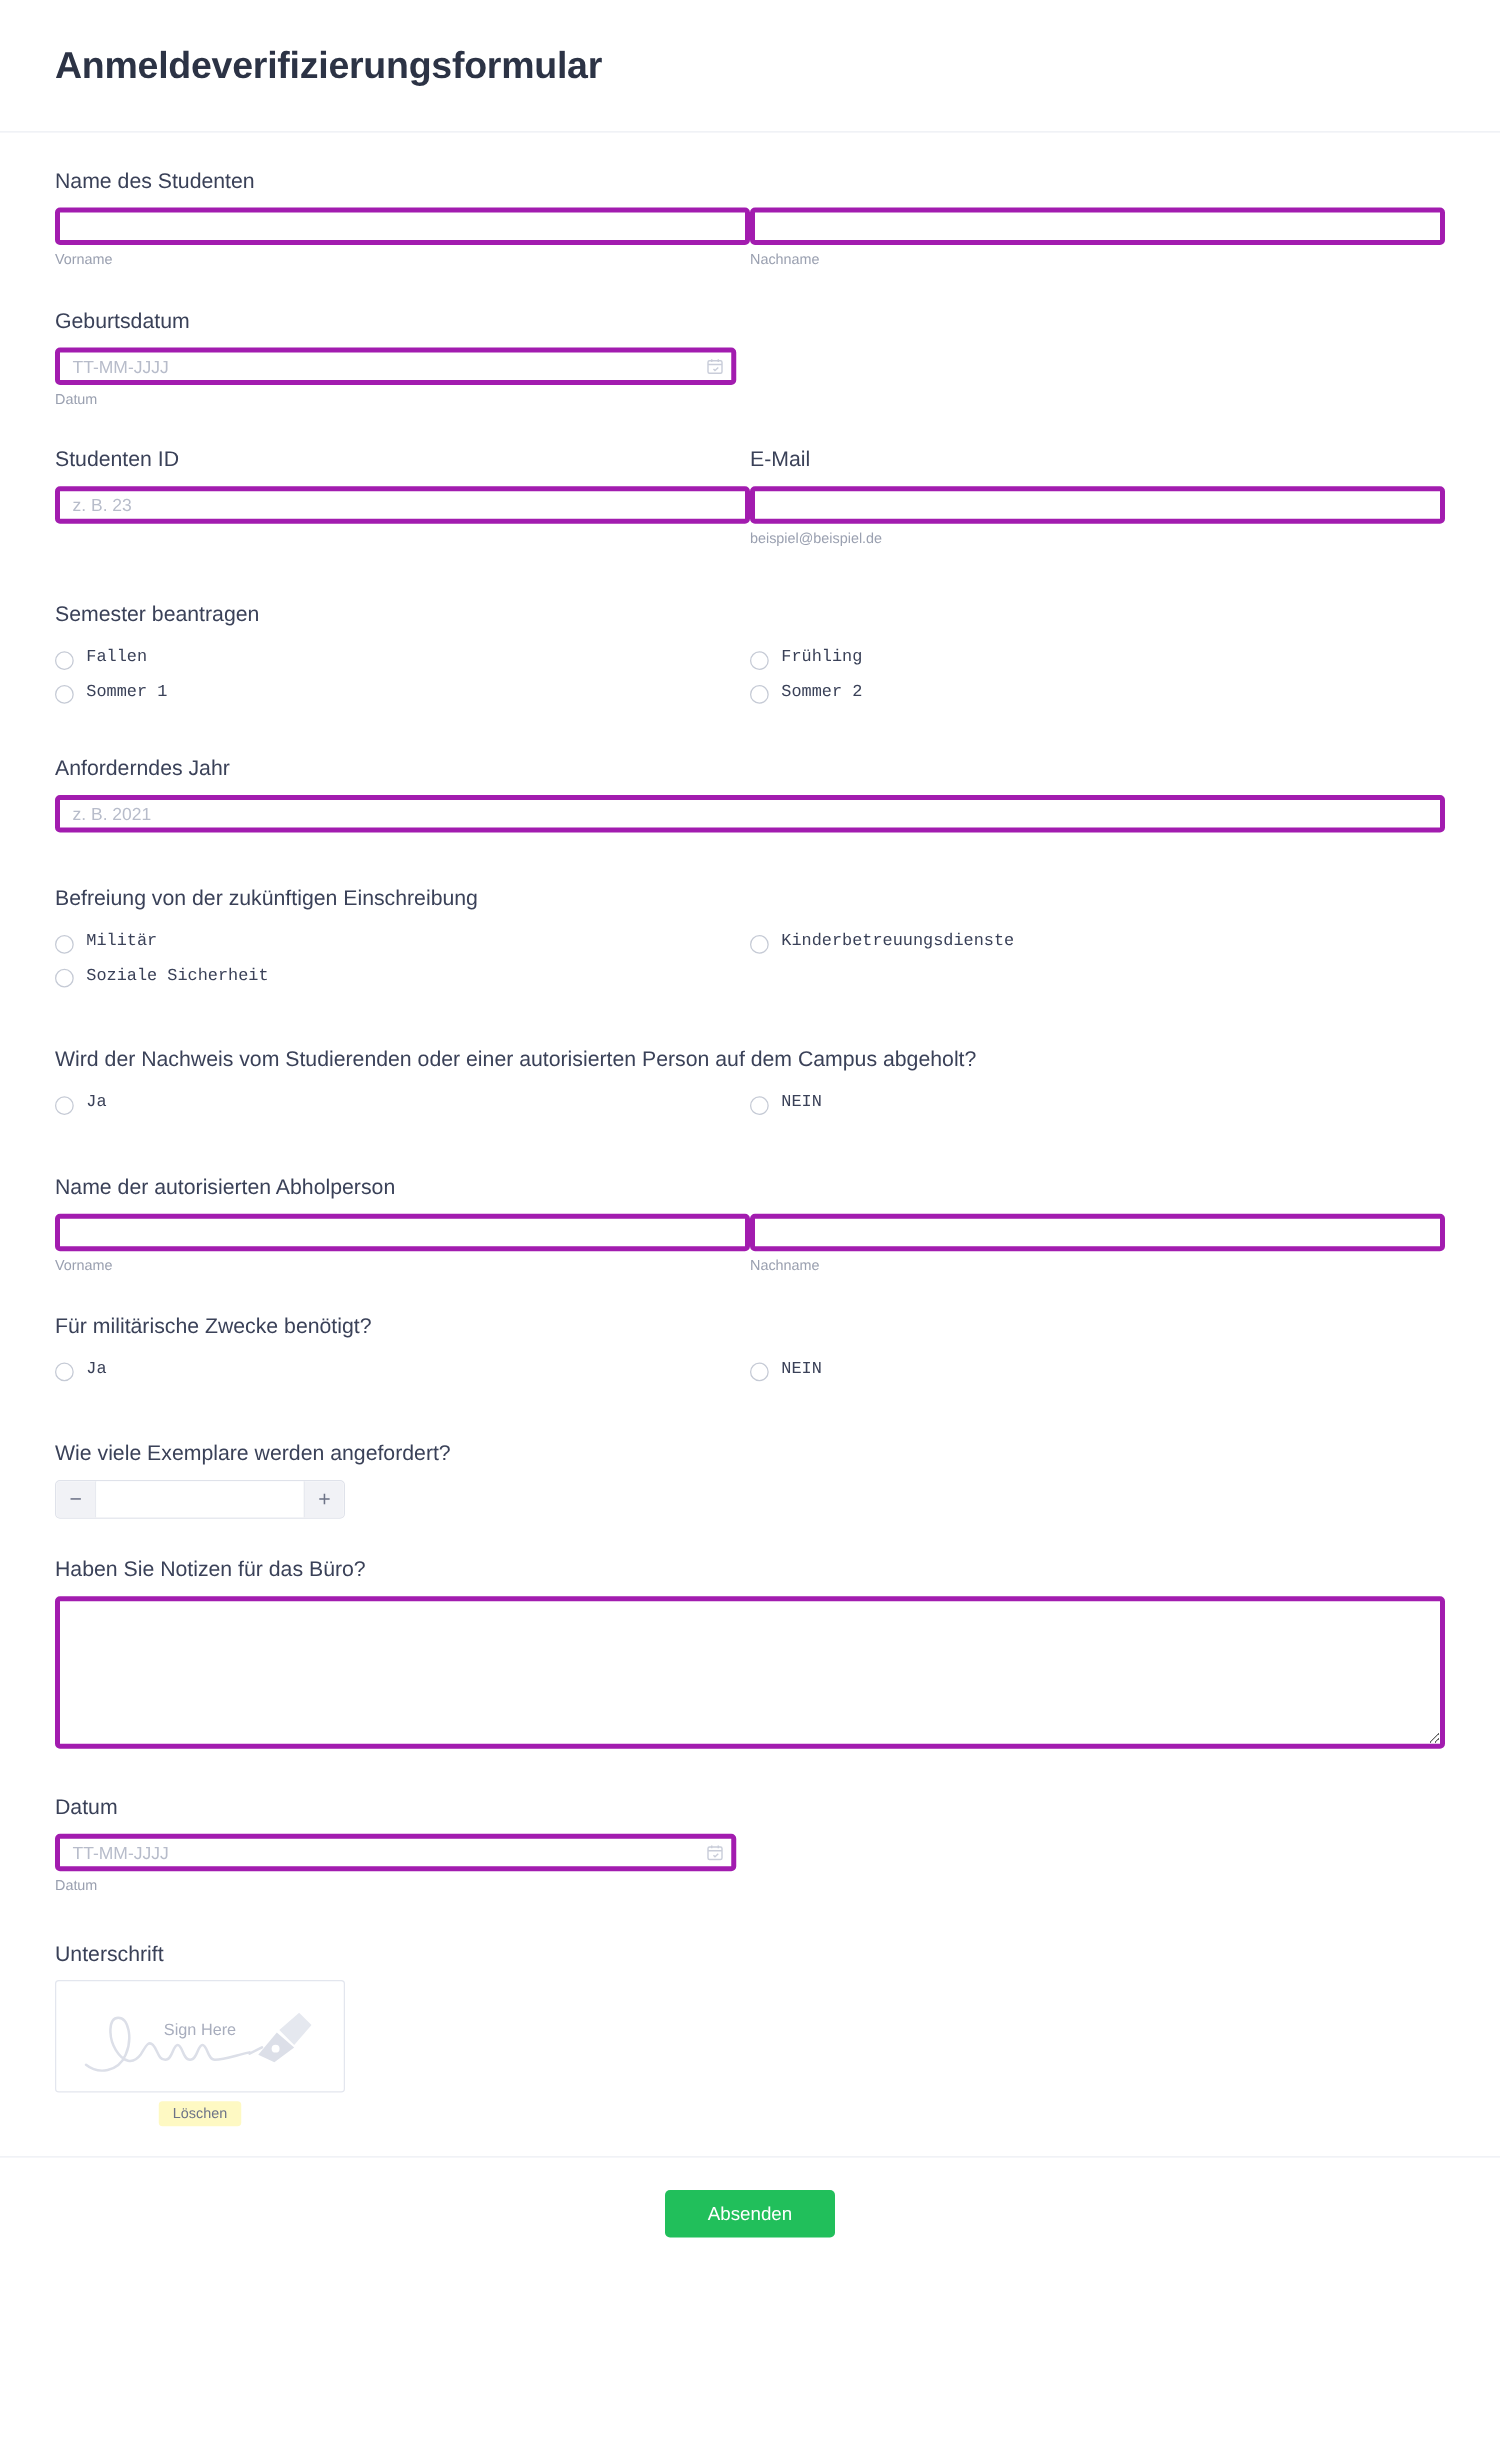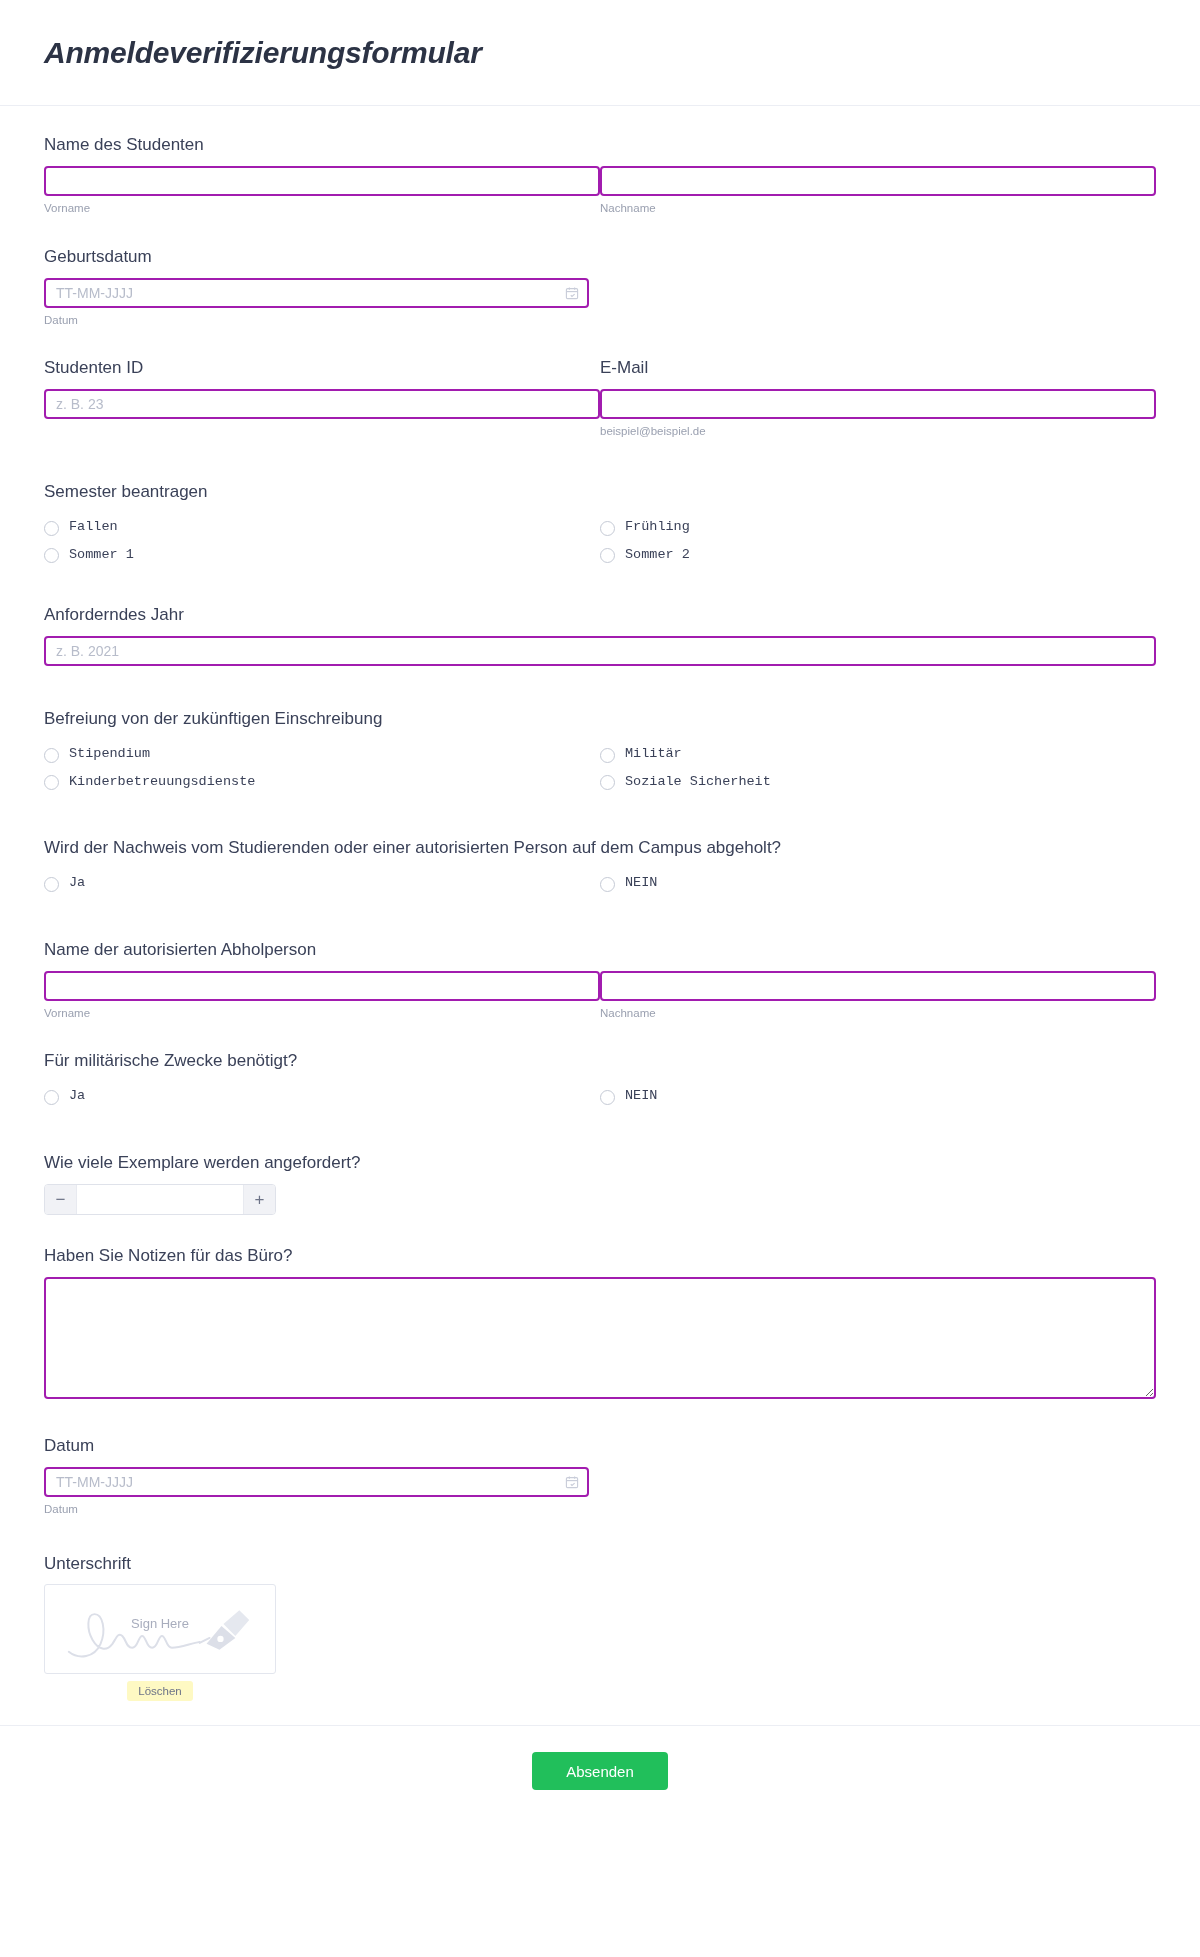--- a/index.html
+++ b/index.html
@@ -23,21 +23,20 @@
     padding: 0 44px;
     border-bottom: 1px solid #eceef4;
     background: #fff;
   }
   .form-title {
     font-size: 30px;
     font-weight: 700;
     letter-spacing: -0.2px;
     color: #2c3345;
     margin: 0;
-    font-style: italic;
   }
 
   
   .form-body { padding: 28px 44px 0 44px; }
 
   .field-block { margin-bottom: 0; }
 
   .field-label {
     display: block;
     font-size: 17px;
@@ -53,21 +52,21 @@
     margin-top: 6px;
     line-height: 1.2;
   }
 
   .row { display: flex; }
   .col { flex: 1 1 0; min-width: 0; }
 
   input.txt, textarea.txt {
     width: 100%;
     height: 30px;
-    border: 2px solid #a21caf;
+    border: 4px solid #a21caf;
     border-radius: 4px;
     background: #fff;
     font-family: inherit;
     font-size: 14px;
     color: #2c3345;
     padding: 4px 10px;
     outline: none;
     display: block;
   }
   input.txt::placeholder, textarea.txt::placeholder {
@@ -309,24 +308,20 @@
     <div class="field-block">
       <label class="field-label">Anforderndes Jahr</label>
       <input class="txt w-short" type="text" placeholder="z. B. 2021" style="">
     </div>
 
     <div class="gap-42"></div>
 
     <div class="field-block">
       <label class="field-label">Befreiung von der zukünftigen Einschreibung</label>
       <div class="radio-grid">
-        <label class="radio-item">
-          <span class="radio-dot"></span>
-          <span class="radio-text">Stipendium</span>
-        </label>
         <label class="radio-item">
           <span class="radio-dot"></span>
           <span class="radio-text">Militär</span>
         </label>
         <label class="radio-item">
           <span class="radio-dot"></span>
           <span class="radio-text">Kinderbetreuungsdienste</span>
         </label>
         <label class="radio-item">
           <span class="radio-dot"></span>

